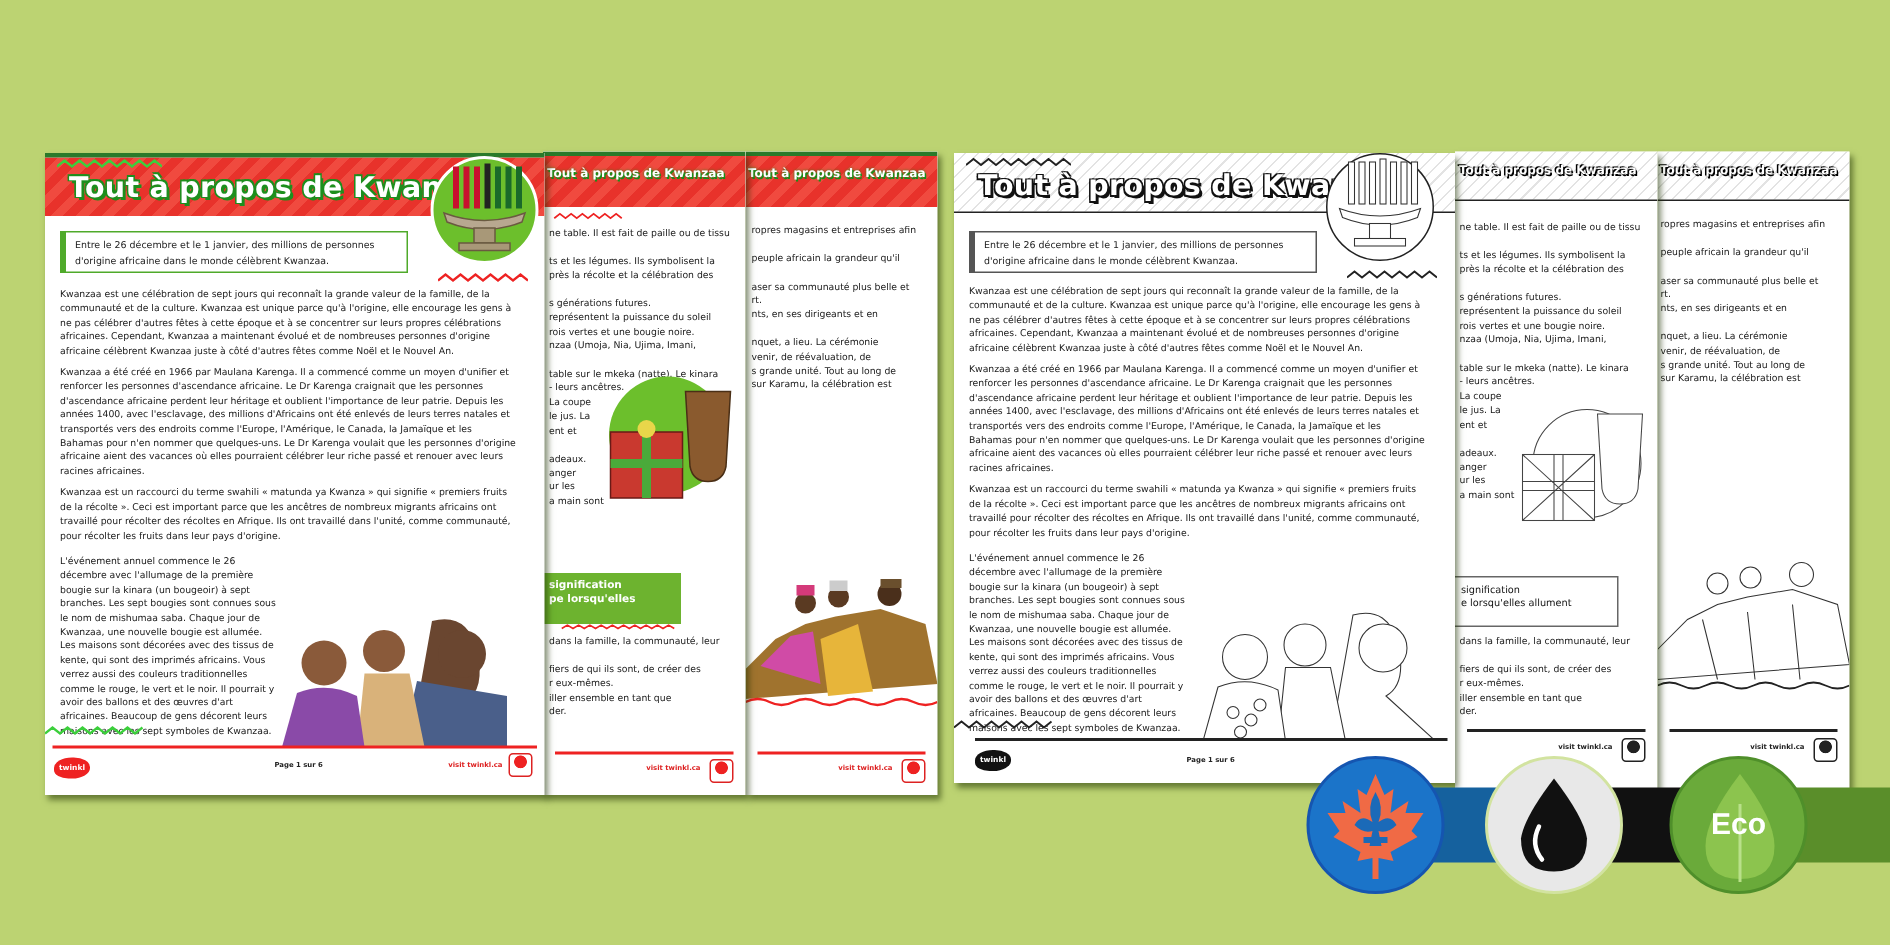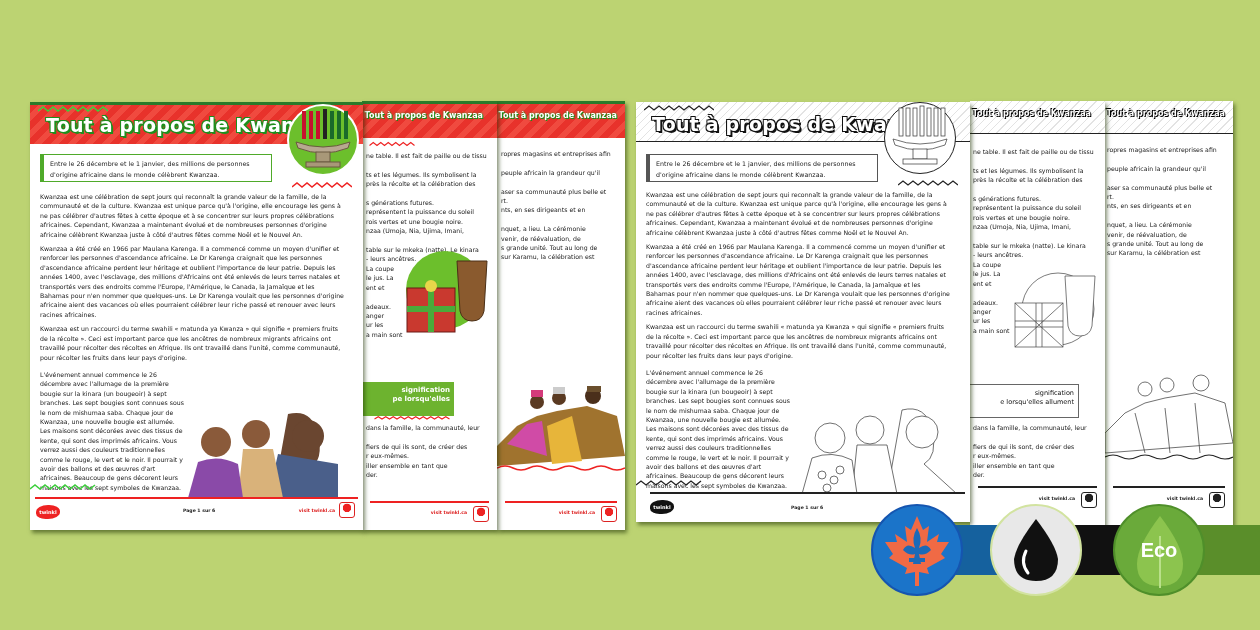--- a/index.html
+++ b/index.html
@@ -37,21 +37,21 @@
   .visit { position: absolute; font-size: 4.6px; font-weight: bold; }
   .color .visit { color: #d22; }
   .bw .visit { color: #222; }
   .stamp { position: absolute; width: 16px; height: 16px; border: 1px solid; border-radius: 3px; }
   .color .stamp { border-color: #d22; background: radial-gradient(circle at 50% 35%, #e22 0 4px, #fff 4.5px); }
   .bw .stamp { border-color: #222; background: radial-gradient(circle at 50% 35%, #222 0 4px, #fff 4.5px); }
 
   .circle-img { position: absolute; border-radius: 50%; }
   .art { position: absolute; }
 
-  .green-box { position: absolute; font-size: 7px; font-weight: bold; line-height: 9px; padding: 4px 4px; text-align: right; }
+  .green-box { position: absolute; font-size: 7px; font-weight: bold; line-height: 9px; padding: 4px 4px; }
   .color .green-box { background: #6db32f; color: #fff; }
   .bw .green-box { background: #fff; border: 1px solid #666; color: #111; font-weight: normal; }
 
   .band { position: absolute; top: 525px; height: 50px; }
   .badge { position: absolute; border-radius: 50%; width: 92px; height: 92px; top: 504px; display: flex; align-items: center; justify-content: center; }
 </style>
 </head>
 <body>
 
 <div class="page color" style="left:497px; top:101px; width:128px; height:429px;">

